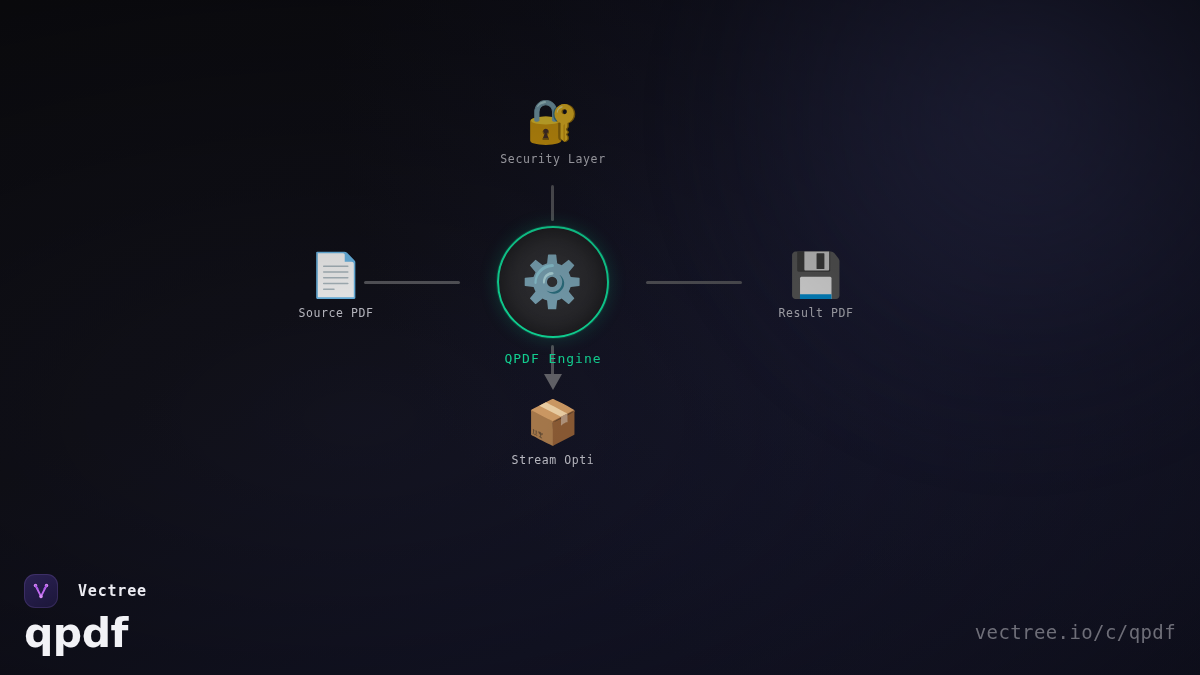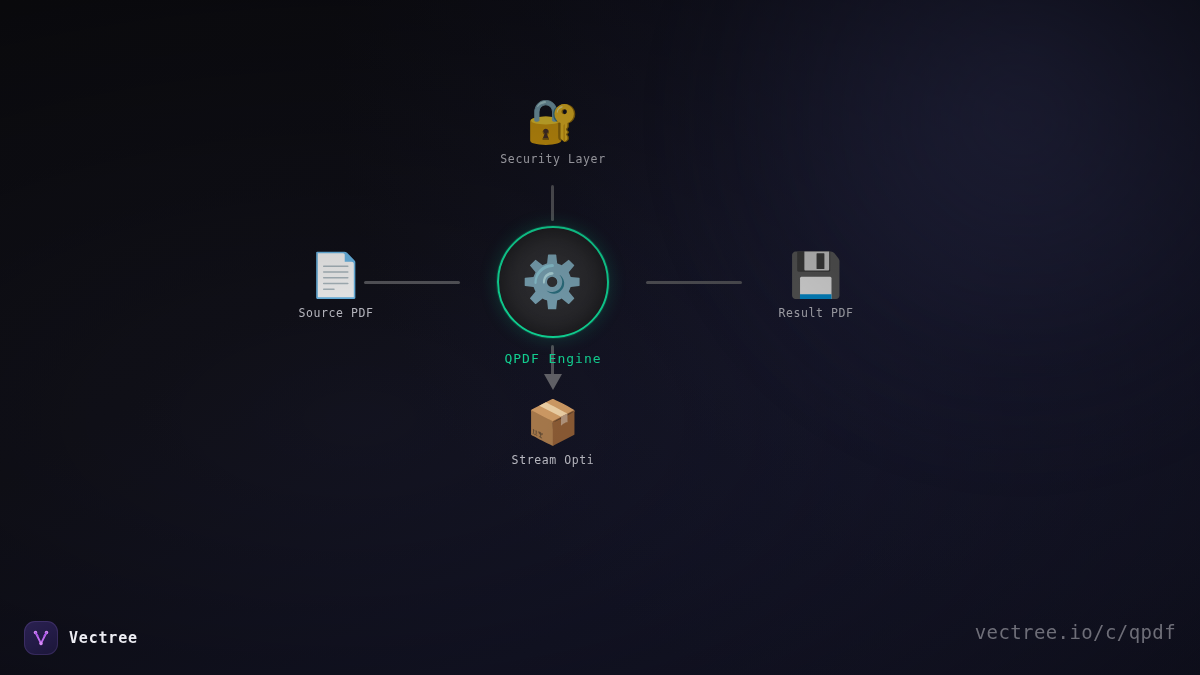--- a/index.html
+++ b/index.html
@@ -126,21 +126,21 @@
 
   
   #brand {
     position: absolute;
     left: 24px;
     bottom: 20px;
   }
   #brand-row {
     display: flex;
     align-items: center;
-    gap: 11px;
+    gap: 20px;
   }
   #brand-logo {
     width: 34px;
     height: 34px;
     border-radius: 11px;
     background: linear-gradient(150deg, #2a2150 0%, #241c48 45%, #1b1638 100%);
     display: flex;
     align-items: center;
     justify-content: center;
     box-shadow: inset 0 0 0 1px rgba(160,120,220,0.18);
@@ -229,17 +229,18 @@
             <circle cx="12" cy="18" r="1.9"></circle>
           </g>
           <g stroke="#a855e8" stroke-width="1.5" stroke-linecap="round" fill="none">
             <path d="M6 6 L8.6 9.6"></path>
             <path d="M18 6 L15.4 9.6"></path>
           </g>
         </svg>
       </div>
       <span id="brand-name">Vectree</span>
     </div>
+    <div id="brand-title">qpdf</div>
   </div>
 
   <div id="site-url">vectree.io/c/qpdf</div>
 
 </div>
 
 </body></html>

